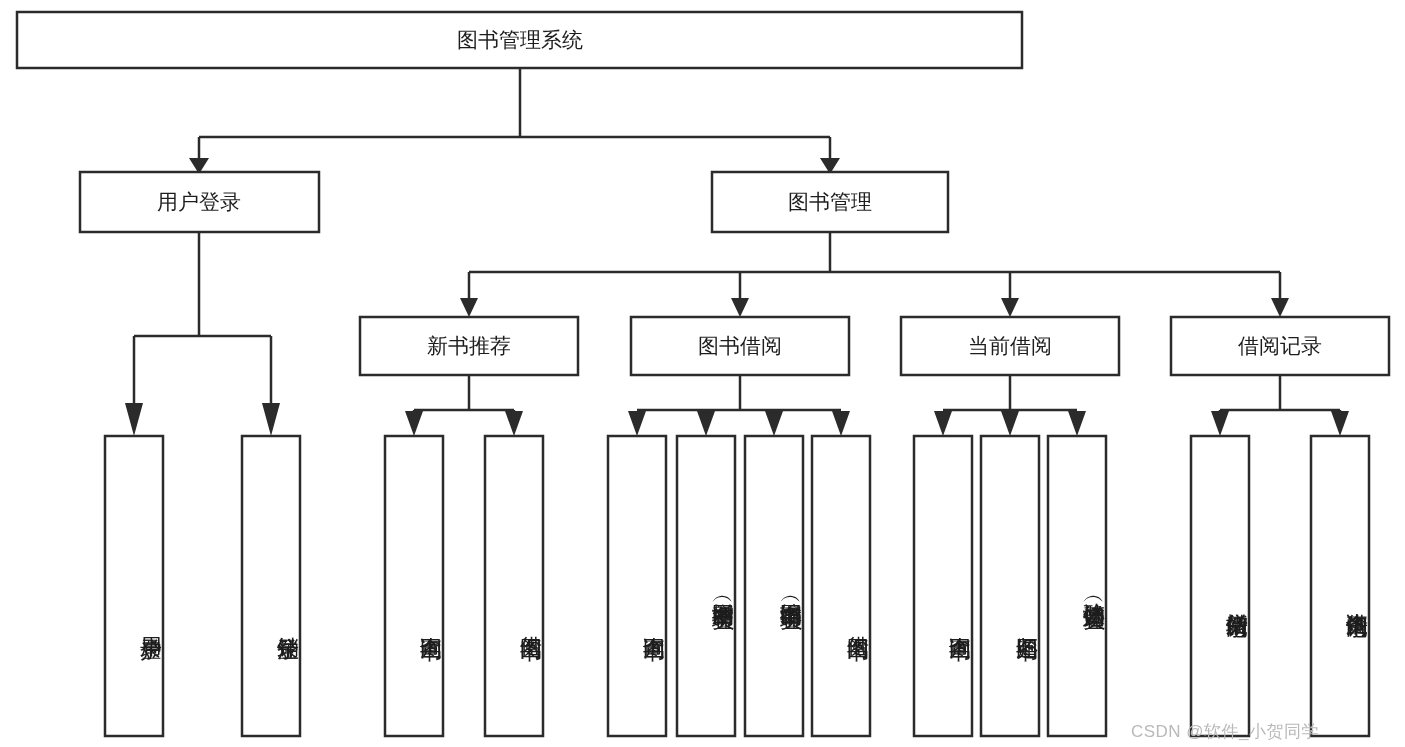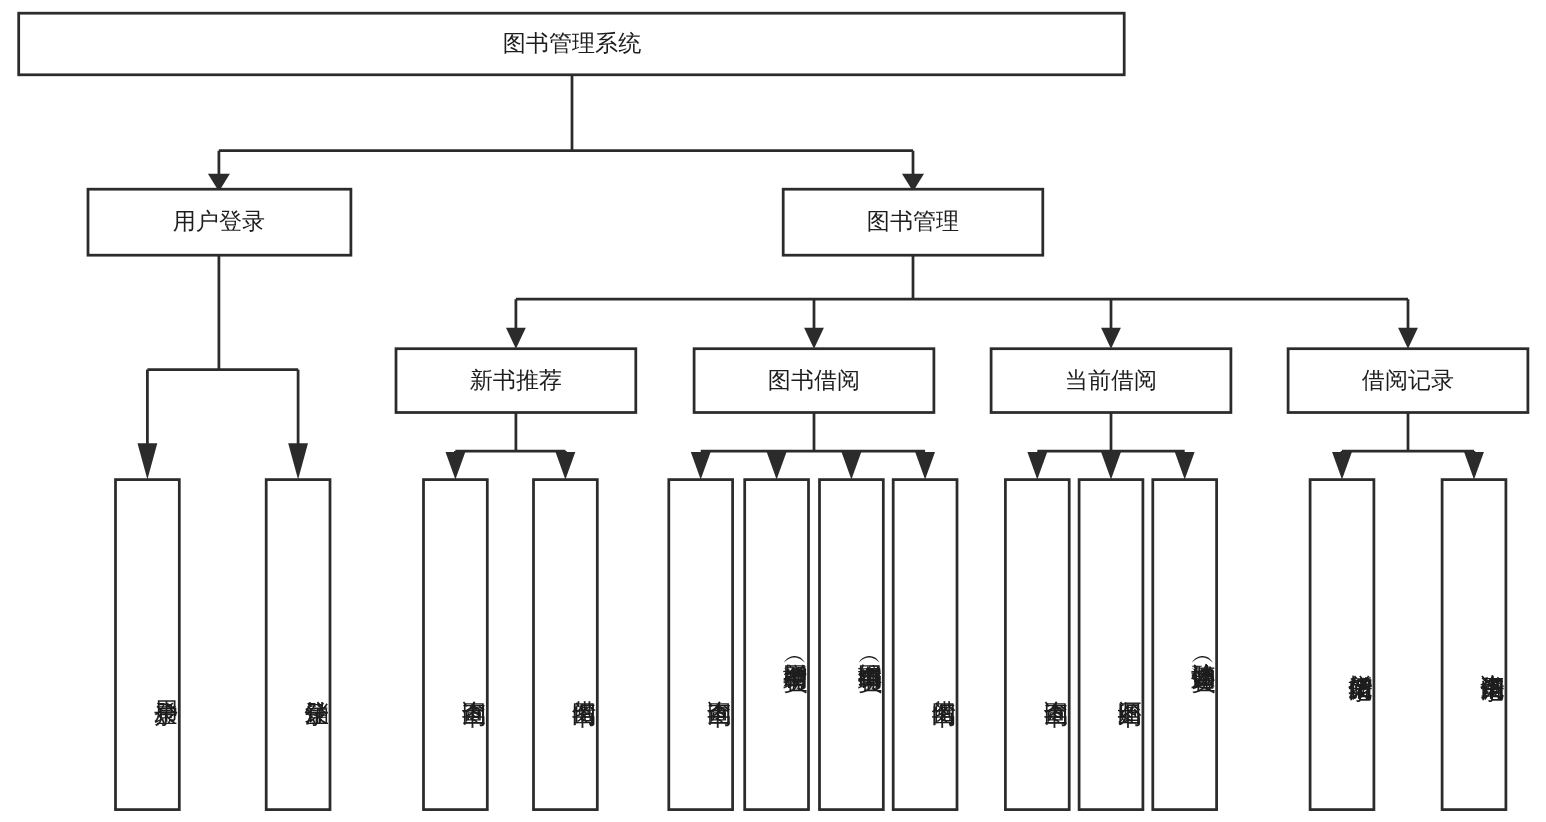--- a/index.html
+++ b/index.html
@@ -192,13 +192,14 @@
   <div class="vtext-wrap" style="left:745px; top:443px; width:58px; height:292px;">编辑图书（管理员）</div>
   <div class="vtext-wrap" style="left:812px; top:506px; width:58px; height:230px;">借阅图书</div>
 
   <div class="vtext-wrap" style="left:914px; top:506px; width:58px; height:230px;">查询图书</div>
   <div class="vtext-wrap" style="left:981px; top:506px; width:58px; height:230px;">归还图书</div>
   <div class="vtext-wrap" style="left:1048px; top:443px; width:58px; height:292px;">确认归还（管理员）</div>
 
   <div class="vtext-wrap" style="left:1191px; top:460px; width:58px; height:276px;">新增借阅记录</div>
   <div class="vtext-wrap" style="left:1311px; top:460px; width:58px; height:276px;">查询借阅记录</div>
 
+  <div class="watermark">CSDN @软件_小贺同学</div>
 </div>
 
 </body></html>

